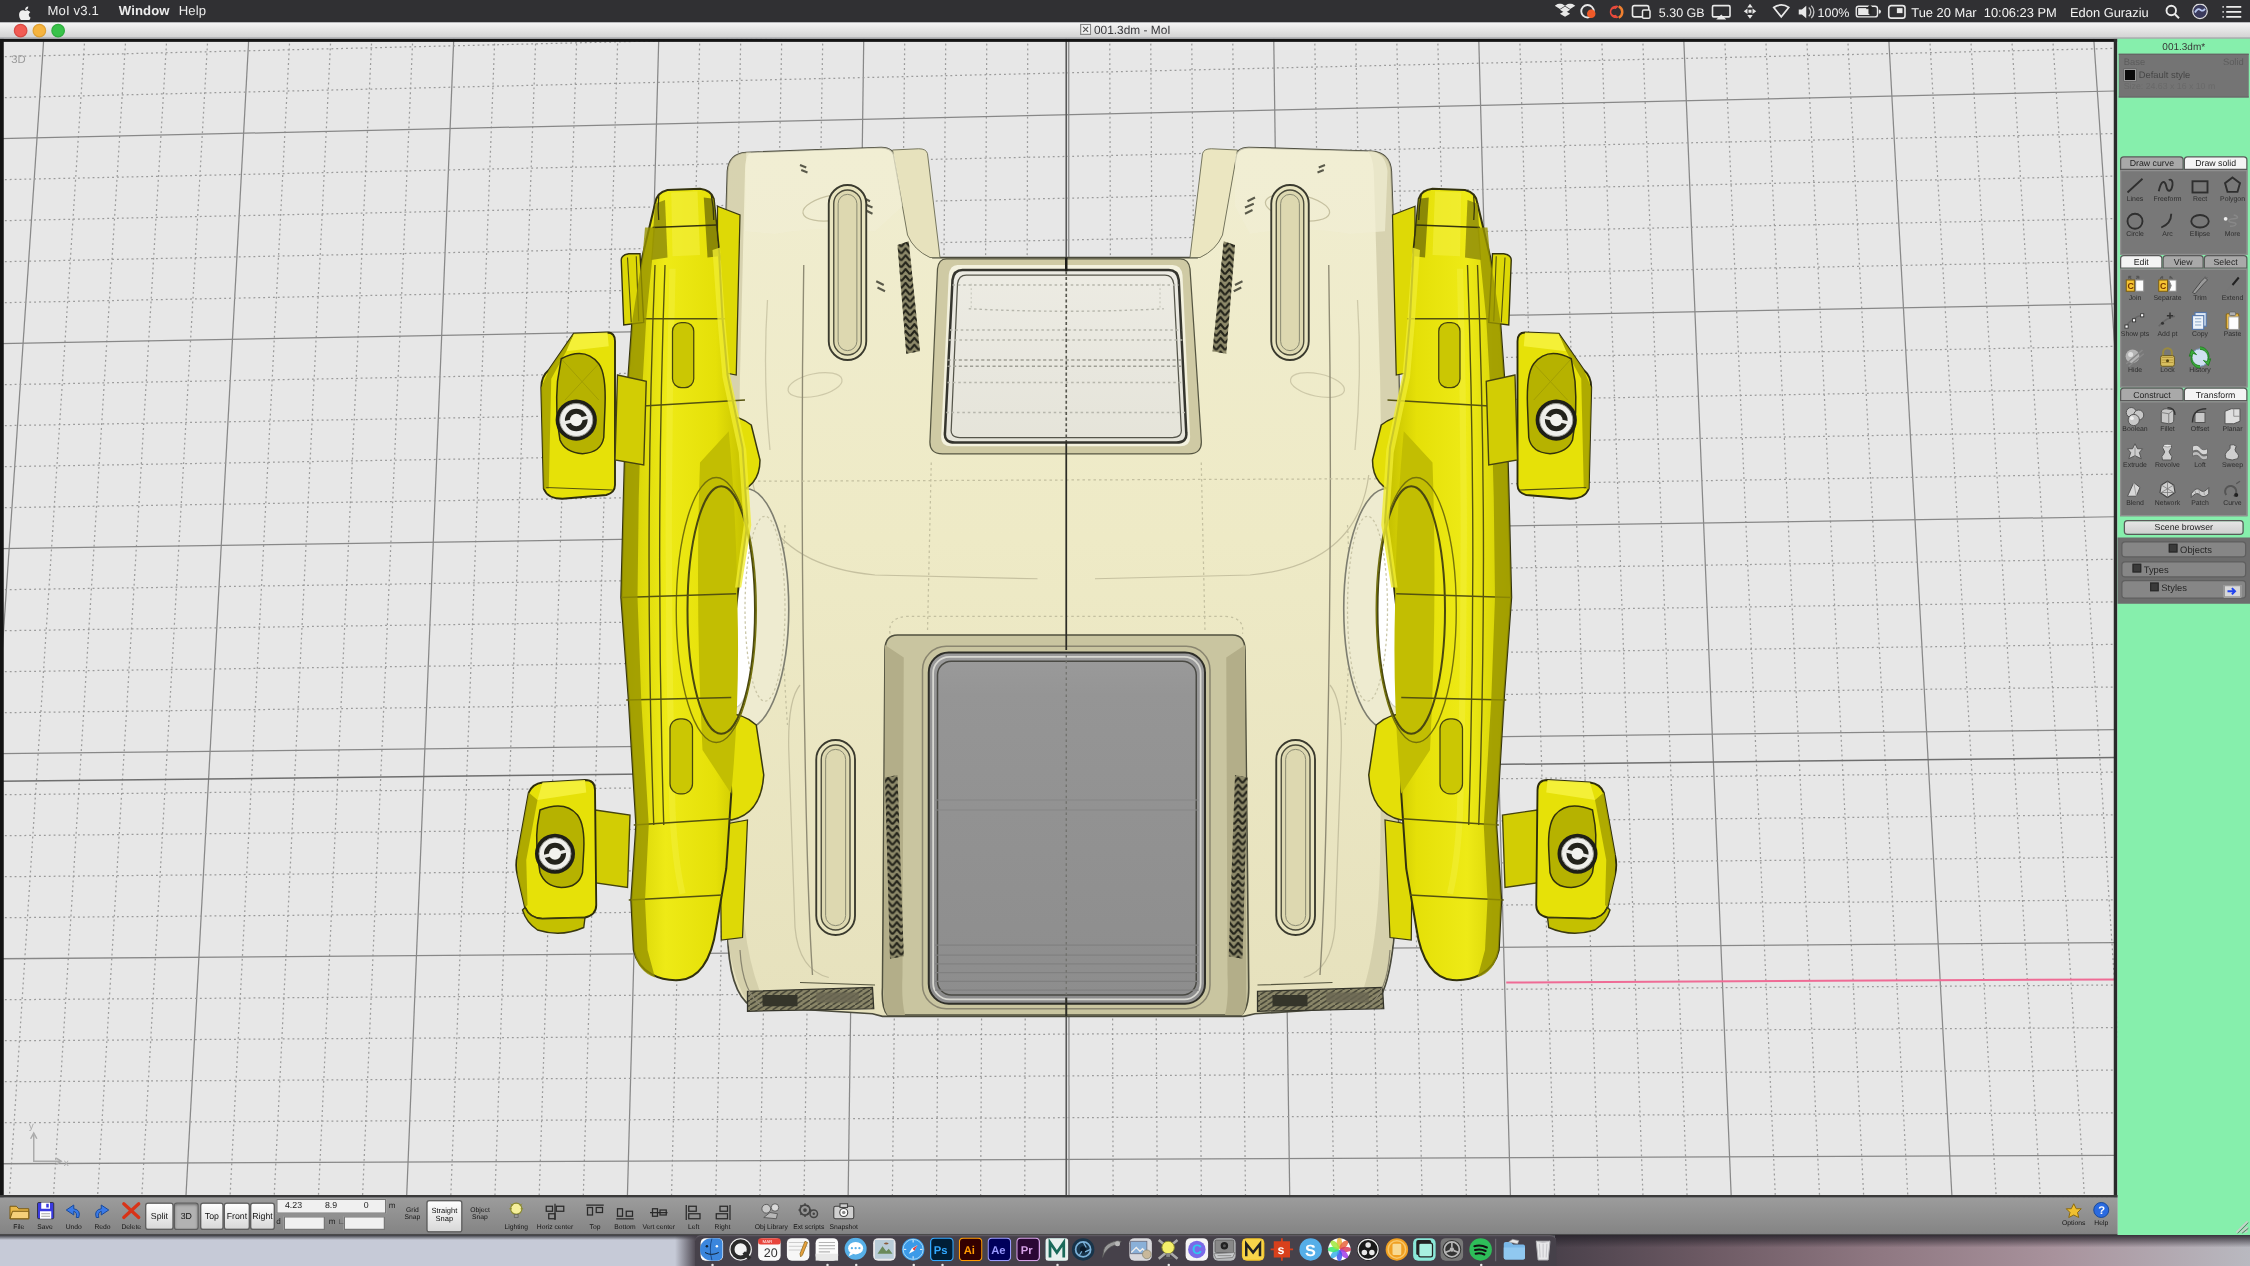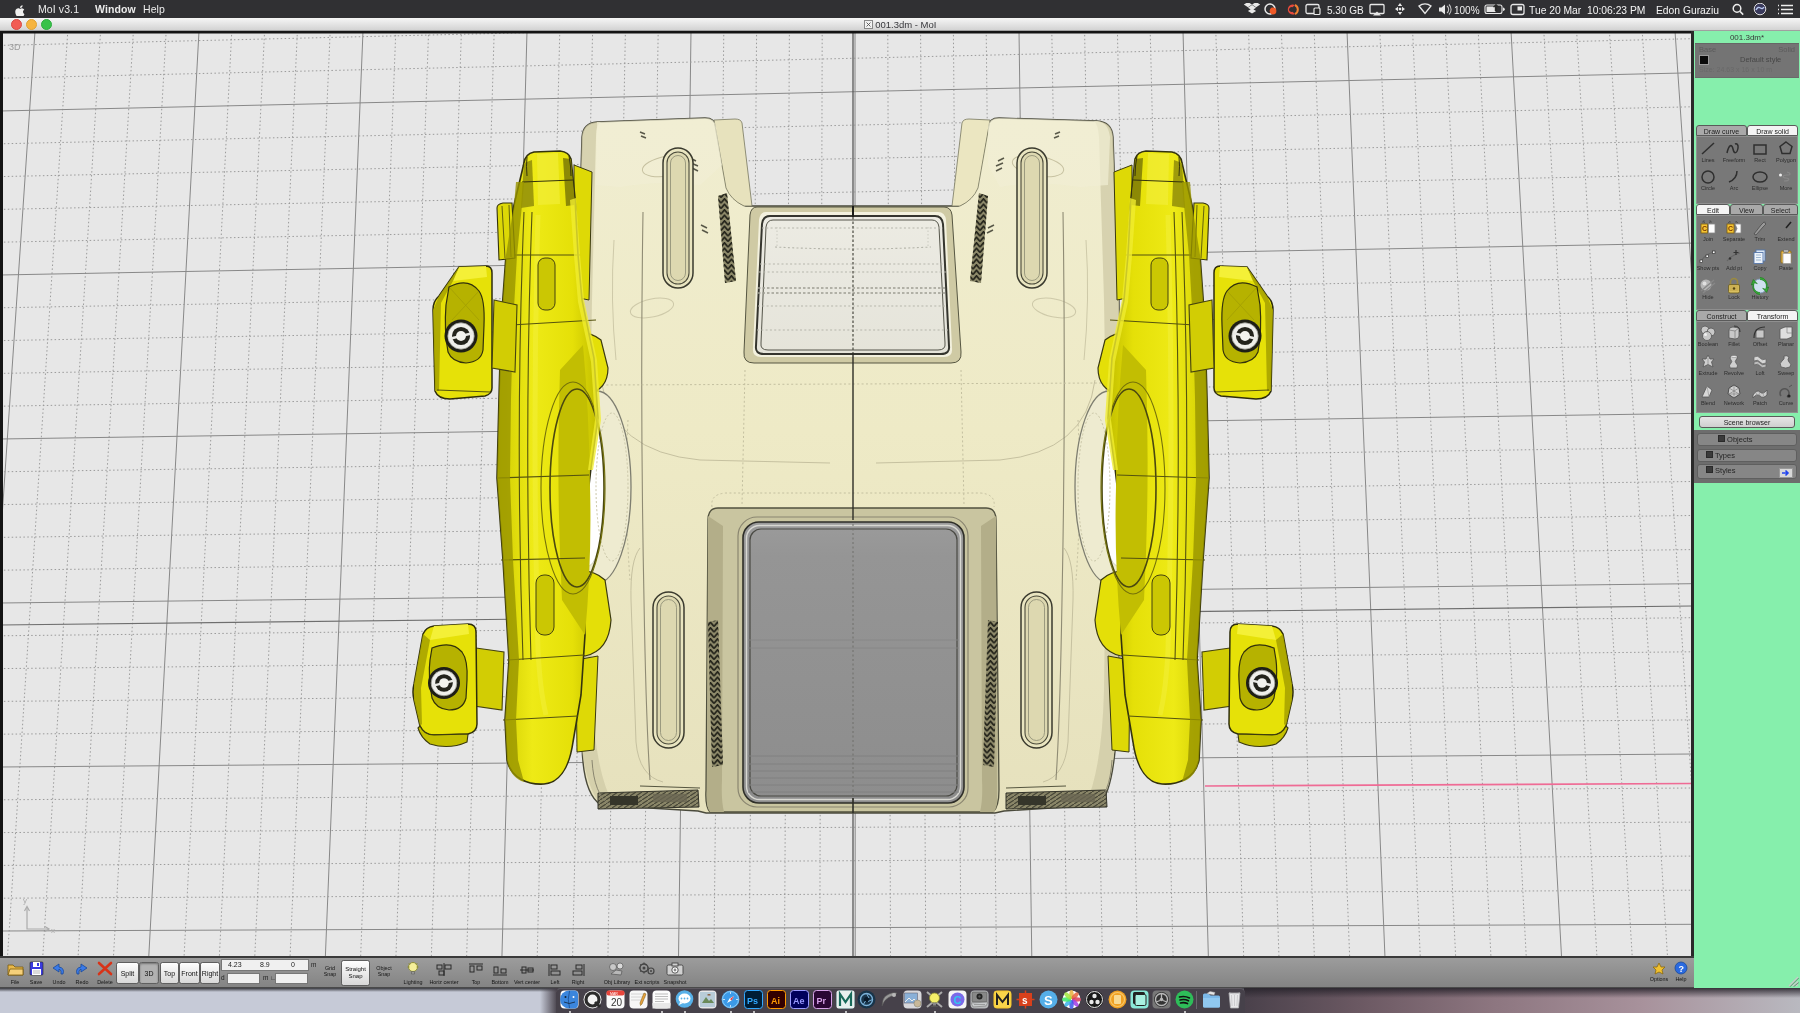--- a/index.html
+++ b/index.html
@@ -419,21 +419,21 @@
 <rect x="0" y="0" width="1694" height="2.5" fill="#141414"></rect>
 <rect x="0" y="0" width="3" height="927" fill="#141414"></rect>
 <rect x="1691" y="0" width="3" height="927" fill="#2a2a2a"></rect>
 </svg></div>
 <div class="abs" id="panel">
 <div style="top:2px;width:106px;text-align:center;font-size:8px;color:#383838;">001.3dm*</div>
 <div style="top:12px;left:1px;width:104px;height:33px;background:#747474;border-top:1px solid #666;border-bottom:1px solid #6a6a6a;"></div>
 <div style="top:14px;left:5px;font-size:7.5px;color:#5c5c5c;">Base</div>
 <div style="top:14px;right:5px;font-size:7.5px;color:#5c5c5c;">Solid</div>
 <div style="top:24px;left:5px;width:8px;height:8px;background:#0a0a0a;border:1px solid #9a9a9a;"></div>
-<div style="top:24px;left:17px;font-size:7.5px;color:#474747;margin-left:29px;">Default style</div>
+<div style="top:24px;left:17px;font-size:7.5px;color:#474747;">Default style</div>
 <div style="top:35px;left:5px;font-size:7px;color:#696969;">Size: 24.63 x 16 x 10 m</div>
 <div class="tab" style="left:2px;top:94px;width:51px;">Draw curve</div>
 <div class="tab tabon" style="left:53px;top:94px;width:51px;">Draw solid</div>
 <div class="ibox" style="top:105px;height:68px;"></div>
 <svg style="position:absolute;left:5px;top:109px;" width="18" height="18">
       <path d="M3 14 L15 3" stroke="#2f2f2f" stroke-width="1.5"></path>
     </svg>
 <svg style="position:absolute;left:31px;top:109px;" width="18" height="18">
       <path d="M2 13 C4 4 7 4 8 9 C9 14 12 14 13 8 C13.5 5 12 3 10 4" stroke="#2f2f2f" stroke-width="1.5" fill="none"></path>
     </svg>
@@ -597,23 +597,23 @@
       <path d="M4 13 a4.5 4.5 0 1 1 6 1" fill="none" stroke="#555" stroke-width="1.6"></path>
       <circle cx="12" cy="13" r="1.6" fill="#222"></circle>
       <path d="M12 4 l3-2" stroke="#555" stroke-width="1"></path>
     </svg>
 <div class="ilab" style="left:1px;top:369px;">Blend</div>
 <div class="ilab" style="left:27px;top:369px;">Network</div>
 <div class="ilab" style="left:53px;top:369px;">Patch</div>
 <div class="ilab" style="left:79px;top:369px;">Curve</div>
 <div style="left:5px;top:385px;width:96px;height:12px;background:linear-gradient(#e6e6e6,#cfcfcf);border:1px solid #5a5a5a;border-radius:3px;box-sizing:border-box;font-size:7px;color:#222;text-align:center;line-height:11px;">Scene browser</div>
 <div style="left:0px;top:399px;width:106px;height:53px;background:#6d6d6d;"></div>
-<div class="bar" style="top:402px;height:13px;"><span style="margin-left:20px;"><span style="display:inline-block;width:5px;height:5px;background:#3a3a3a;border:1px solid #2a2a2a;"></span> Objects</span></div>
+<div class="bar" style="top:402px;height:13px;"><span style="margin-left:0;padding-left:37px;"><span style="display:inline-block;width:5px;height:5px;background:#3a3a3a;border:1px solid #2a2a2a;"></span> Objects</span></div>
 <div class="bar" style="top:418px;height:13px;"><span style="margin-left:8px;"><span style="display:inline-block;width:5px;height:5px;background:#3a3a3a;border:1px solid #2a2a2a;"></span> Types</span></div>
-<div class="bar" style="top:433px;height:15px;"><span style="margin-left:8px;"><span style="display:inline-block;width:5px;height:5px;background:#3a3a3a;border:1px solid #2a2a2a;"></span> Styles</span><span style="position:absolute;right:3px;top:2.5px;width:12px;height:8px;background:#d8d8d8;border:0.5px solid #999;"><svg width="12" height="8">
+<div class="bar" style="top:433px;height:15px;"><span style="margin-left:22px;"><span style="display:inline-block;width:5px;height:5px;background:#3a3a3a;border:1px solid #2a2a2a;"></span> Styles</span><span style="position:absolute;right:3px;top:2.5px;width:12px;height:8px;background:#d8d8d8;border:0.5px solid #999;"><svg width="12" height="8">
           <path d="M2 4 h6 m-2.5-2.5 L8 4 L5.5 6.5" stroke="#2244ee" stroke-width="1.6" fill="none"></path>
         </svg></span></div>
 <svg style="position:absolute;left:92px;top:944px;" width="13" height="12">
       <path d="M3 11 L12 2 M6.5 11 L12 6.5 M10 11 L12 9.5" stroke="#cacaca" stroke-width="1.2"></path>
       <path d="M4 11.8 L12.8 3 M7.5 11.8 L12.8 7.5" stroke="#666" stroke-width="0.7"></path>
     </svg>
 </div>
 <div class="abs" id="toolbar">
 <svg style="position:absolute;left:7px;top:4px;" width="17" height="14">
       <path d="M1 3 L6 3 L8 5 L16 5 L16 13 L1 13 Z" fill="#e8b84a" stroke="#7a5a10" stroke-width="0.8"></path>

